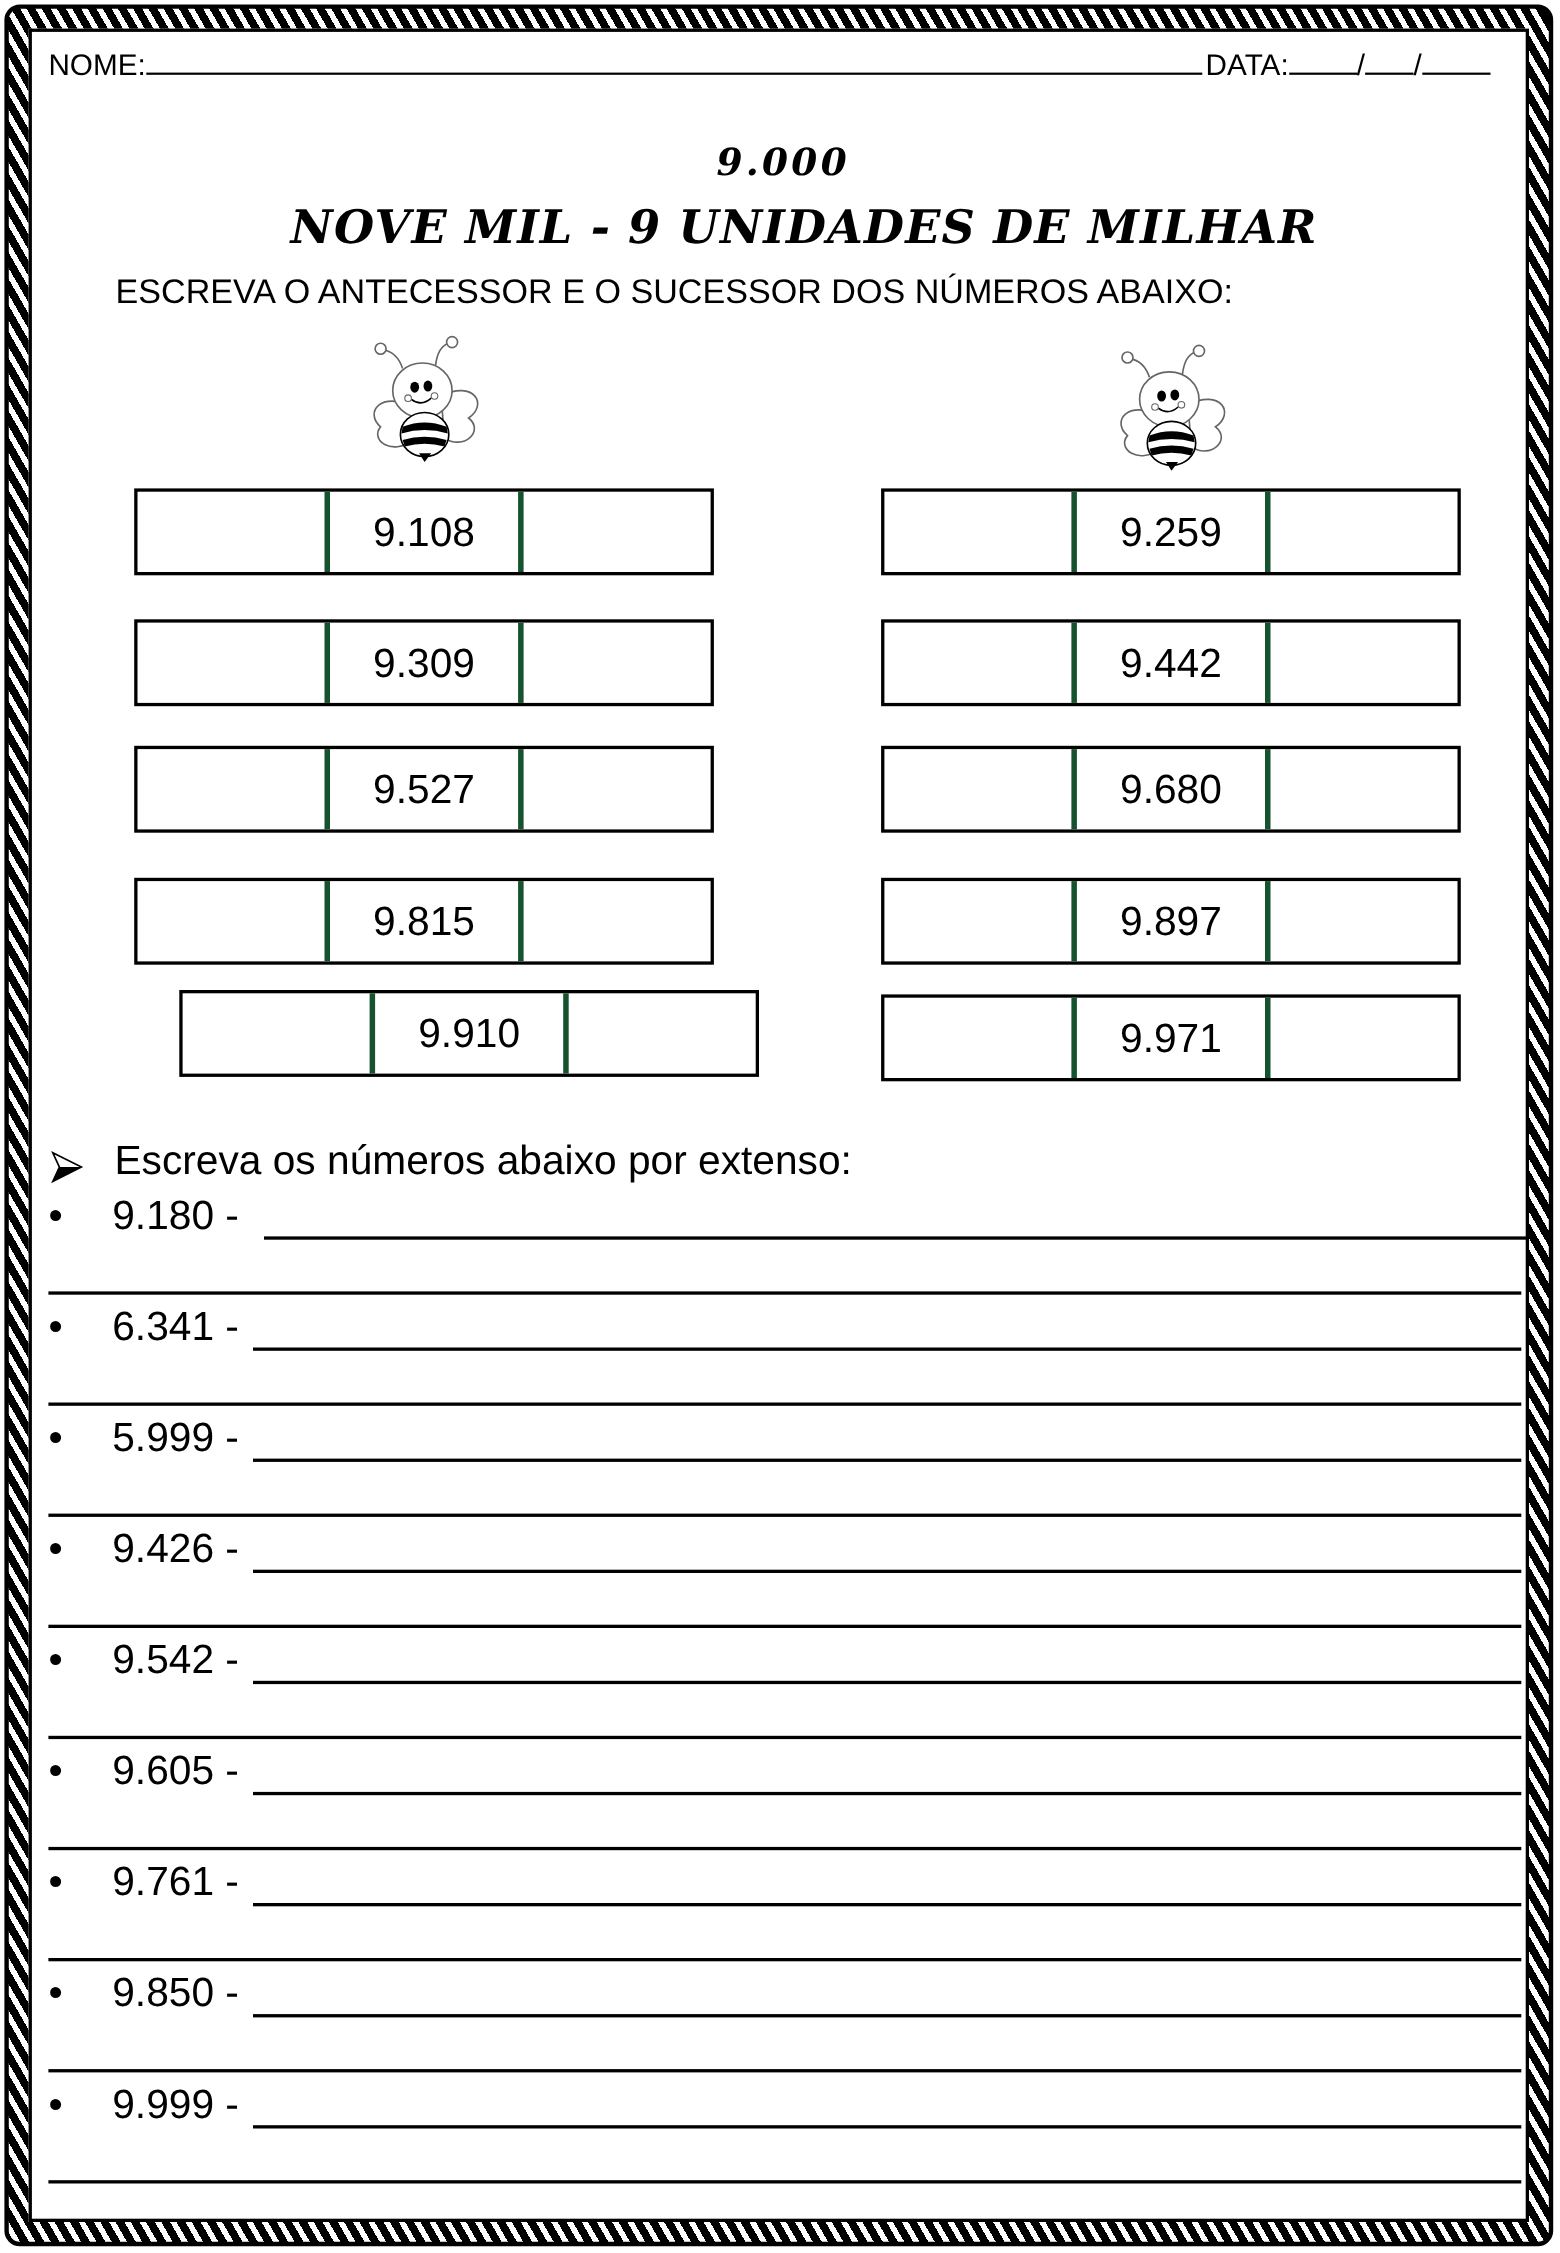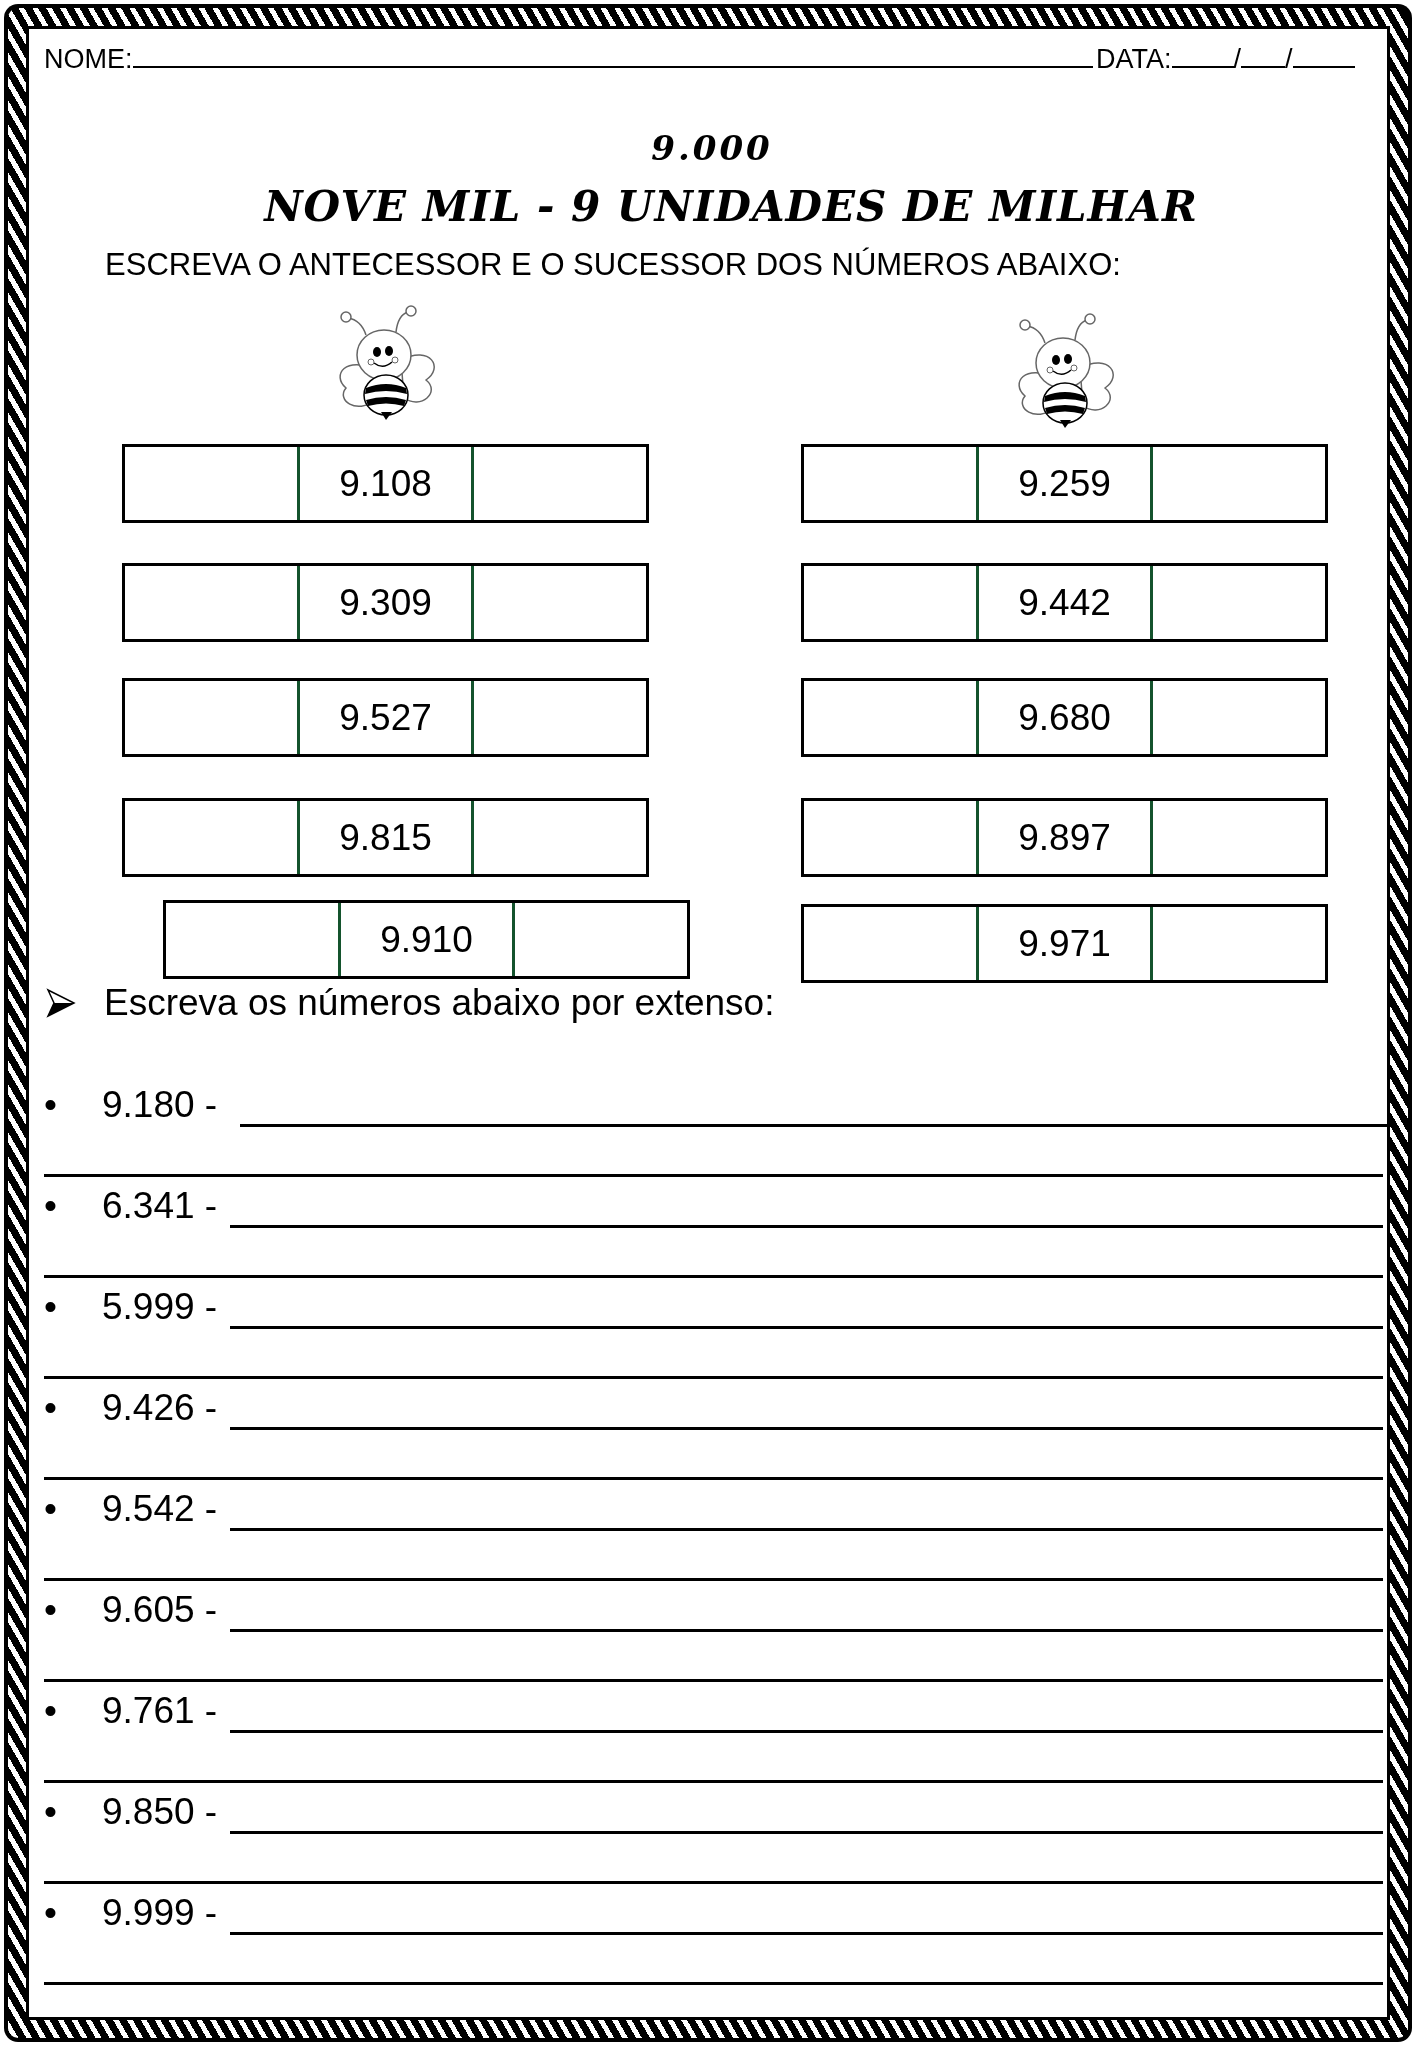--- a/index.html
+++ b/index.html
@@ -20,25 +20,25 @@
     .title-num { position: absolute; top: 128px; left: 3px; width: 1418px; text-align: center;
                  font-family: "DejaVu Serif", serif; font-weight: bold; font-size: 34px; letter-spacing: 3px; font-style: italic; }
     .title-main { position: absolute; top: 182px; left: 0; width: 1418px; text-align: center;
                   font-family: "DejaVu Serif", serif; font-weight: bold; font-size: 42px; font-style: italic; letter-spacing: 1px; padding-left: 22px; }
     .instr { position: absolute; top: 247px; left: 0; width: 1226px; text-align: center; font-size: 31px; }
 
     .bee { position: absolute; width: 120px; height: 120px; }
 
     .numbox { position: absolute; height: 79px; width: 527px; border: 3px solid #000; box-sizing: border-box;
               display: flex; }
-    .numbox .cell { flex: 1; border-right: 3px solid #14532d; display: flex; align-items: center; justify-content: center;
+    .numbox .cell { flex: 1; border-right: 5px solid #14532d; display: flex; align-items: center; justify-content: center;
                     font-size: 37px; }
     .numbox .cell:last-child { border-right: none; }
 
-    .sec2 { position: absolute; left: 46px; top: 982px; font-size: 37px; display: flex; align-items: center; }
+    .sec2 { position: absolute; left: 46px; top: 1034px; font-size: 37px; display: flex; align-items: flex-end; }
     .arrow { width: 30px; margin-right: 28px; }
     .item { position: absolute; left: 44px; font-size: 37px; }
     .item .bullet { position: absolute; left: 0; top: 0; }
     .item .num { position: absolute; left: 58px; top: 0; white-space: nowrap; }
     .ans { position: absolute; height: 3px; background: #000; }
   </style>
 </head>
 <body>
 
 <div class="frame">

